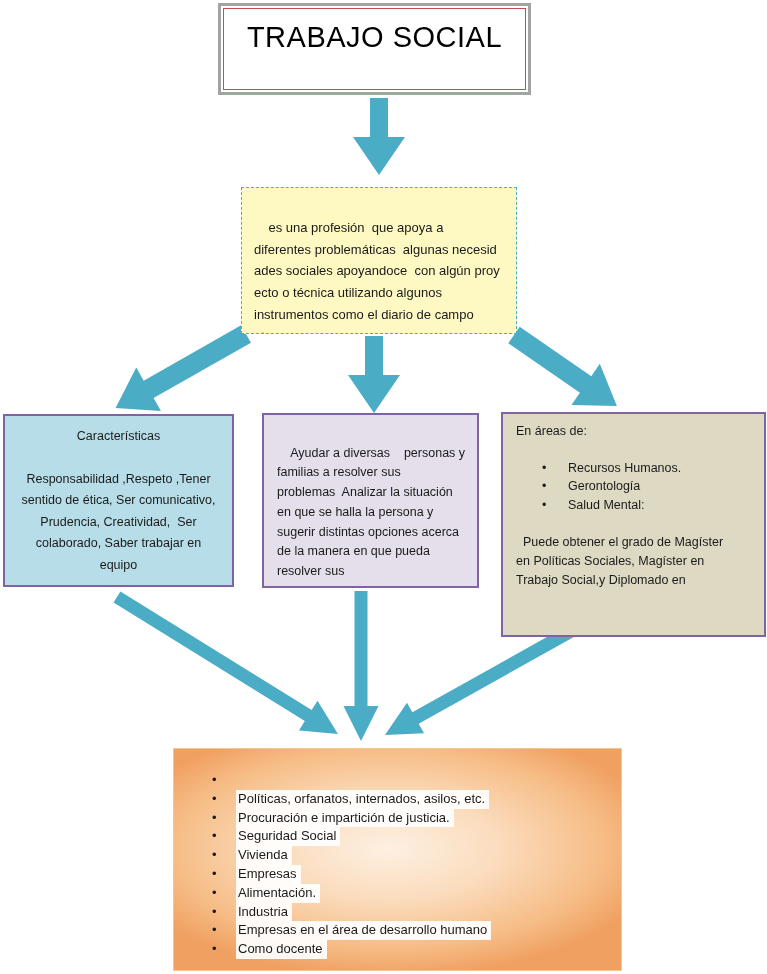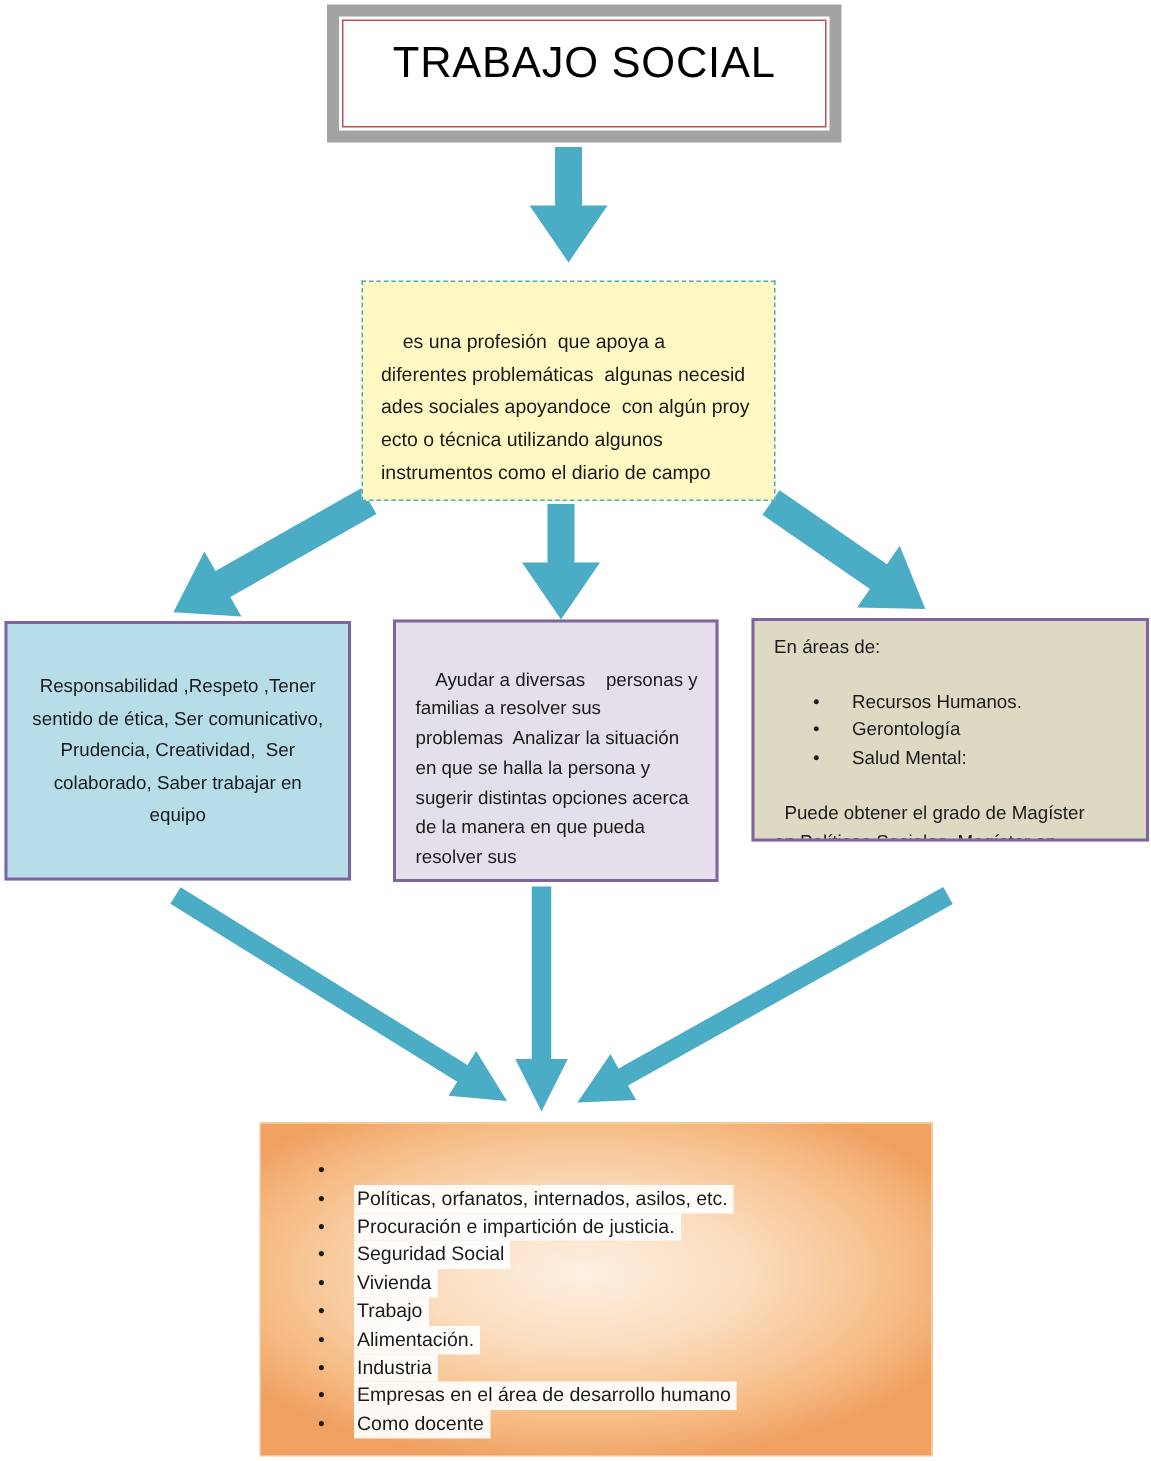--- a/index.html
+++ b/index.html
@@ -7,37 +7,37 @@
     position:relative; width:767px; height:974px; overflow:hidden;
     background:#fff; color:#1a1a1a;
     font-family:"Liberation Sans","DejaVu Sans",sans-serif;
   }
   .abs { position:absolute; box-sizing:border-box; }
 
   
   .arrows { position:absolute; left:0; top:0; z-index:1; pointer-events:none; }
 
   
-  .title-box { left:218px; top:3px; width:343px; height:92px; border:8px solid #a3a3a3; background:#fff; z-index:2; }
+  .title-box { left:218px; top:3px; width:313px; height:92px; border:3px solid #a3a3a3; background:#fff; z-index:2; }
   .title-inner { position:absolute; inset:2px; border:1px solid #c0504d; text-align:center; }
   .title-text { margin-top:12px; font-size:29px; letter-spacing:0.5px; color:#000; }
 
   
   .def-box { left:241px; top:187px; width:276px; height:147px; border:1px dashed #4bacc6; background:#fef9c3;
     padding:7px 8px 0 12px; font-size:13px; line-height:21.8px; white-space:pre; overflow:hidden; z-index:2; }
 
   
   .char-box { left:3px; top:414px; width:231px; height:173px; background:#b7dee8; border:2px solid #8064a2;
     text-align:center; font-size:12.5px; line-height:21.6px; padding-top:10px; overflow:hidden; z-index:2; }
   .char-body { margin-top:21px; white-space:pre;text-align:center; }
 
   .help-box { left:262px; top:413px; width:217px; height:175px; background:#e5dfec; border:2px solid #8064a2;
     padding:9px 2px 0 13px; font-size:12.5px; line-height:19.7px; white-space:pre; overflow:hidden; z-index:2; }
 
-  .areas-box { left:501px; top:412px; width:265px; height:149px; background:#ddd9c3; border:2px solid #8064a2;
+  .areas-box { left:501px; top:412px; width:265px; height:225px; background:#ddd9c3; border:2px solid #8064a2;
     padding:8px 8px 0 13px; font-size:12.5px; line-height:18.6px; overflow:hidden; z-index:2; }
   .areas-box ul { list-style:none; margin:18px 0 0; padding:0 0 0 26px; }
   .areas-box li { display:flex; }
   .areas-box .dot { width:26px; flex:0 0 26px; }
   .areas-footer { margin-top:19px; white-space:pre; }
 
   
   .sectors-box { left:173px; top:748px; width:449px; height:223px;
     border:1px solid #f0c894;
     background:radial-gradient(ellipse 62% 58% at 48% 45%, #fdf0e2 0%, #fbdcbd 40%, #f6bc85 78%, #f0a061 100%);
@@ -74,20 +74,21 @@
   <div class="abs def-box">
     <span>es una profesión  que apoya a
 diferentes problemáticas  algunas necesid
 ades sociales apoyandoce  con algún proy
 ecto o técnica utilizando algunos
 instrumentos como el diario de campo
 etc..</span>
   </div>
 
   <div class="abs char-box">
+    <div>Características</div>
     <div class="char-body">Responsabilidad ,Respeto ,Tener
 sentido de ética, Ser comunicativo,
 Prudencia, Creatividad,  Ser
 colaborado, Saber trabajar en
 equipo</div>
   </div>
 
   <div class="abs help-box">
     <span>Ayudar a diversas    personas y
 familias a resolver sus
@@ -136,21 +137,21 @@
         <li>
           <span class="dot">•</span>
           <span class="li-text">Seguridad Social</span>
         </li>
         <li>
           <span class="dot">•</span>
           <span class="li-text">Vivienda</span>
         </li>
         <li>
           <span class="dot">•</span>
-          <span class="li-text">Trabajo</span>
+          <span class="li-text">Empresas</span>
         </li>
         <li>
           <span class="dot">•</span>
           <span class="li-text">Alimentación.</span>
         </li>
         <li>
           <span class="dot">•</span>
           <span class="li-text">Industria</span>
         </li>
         <li>

